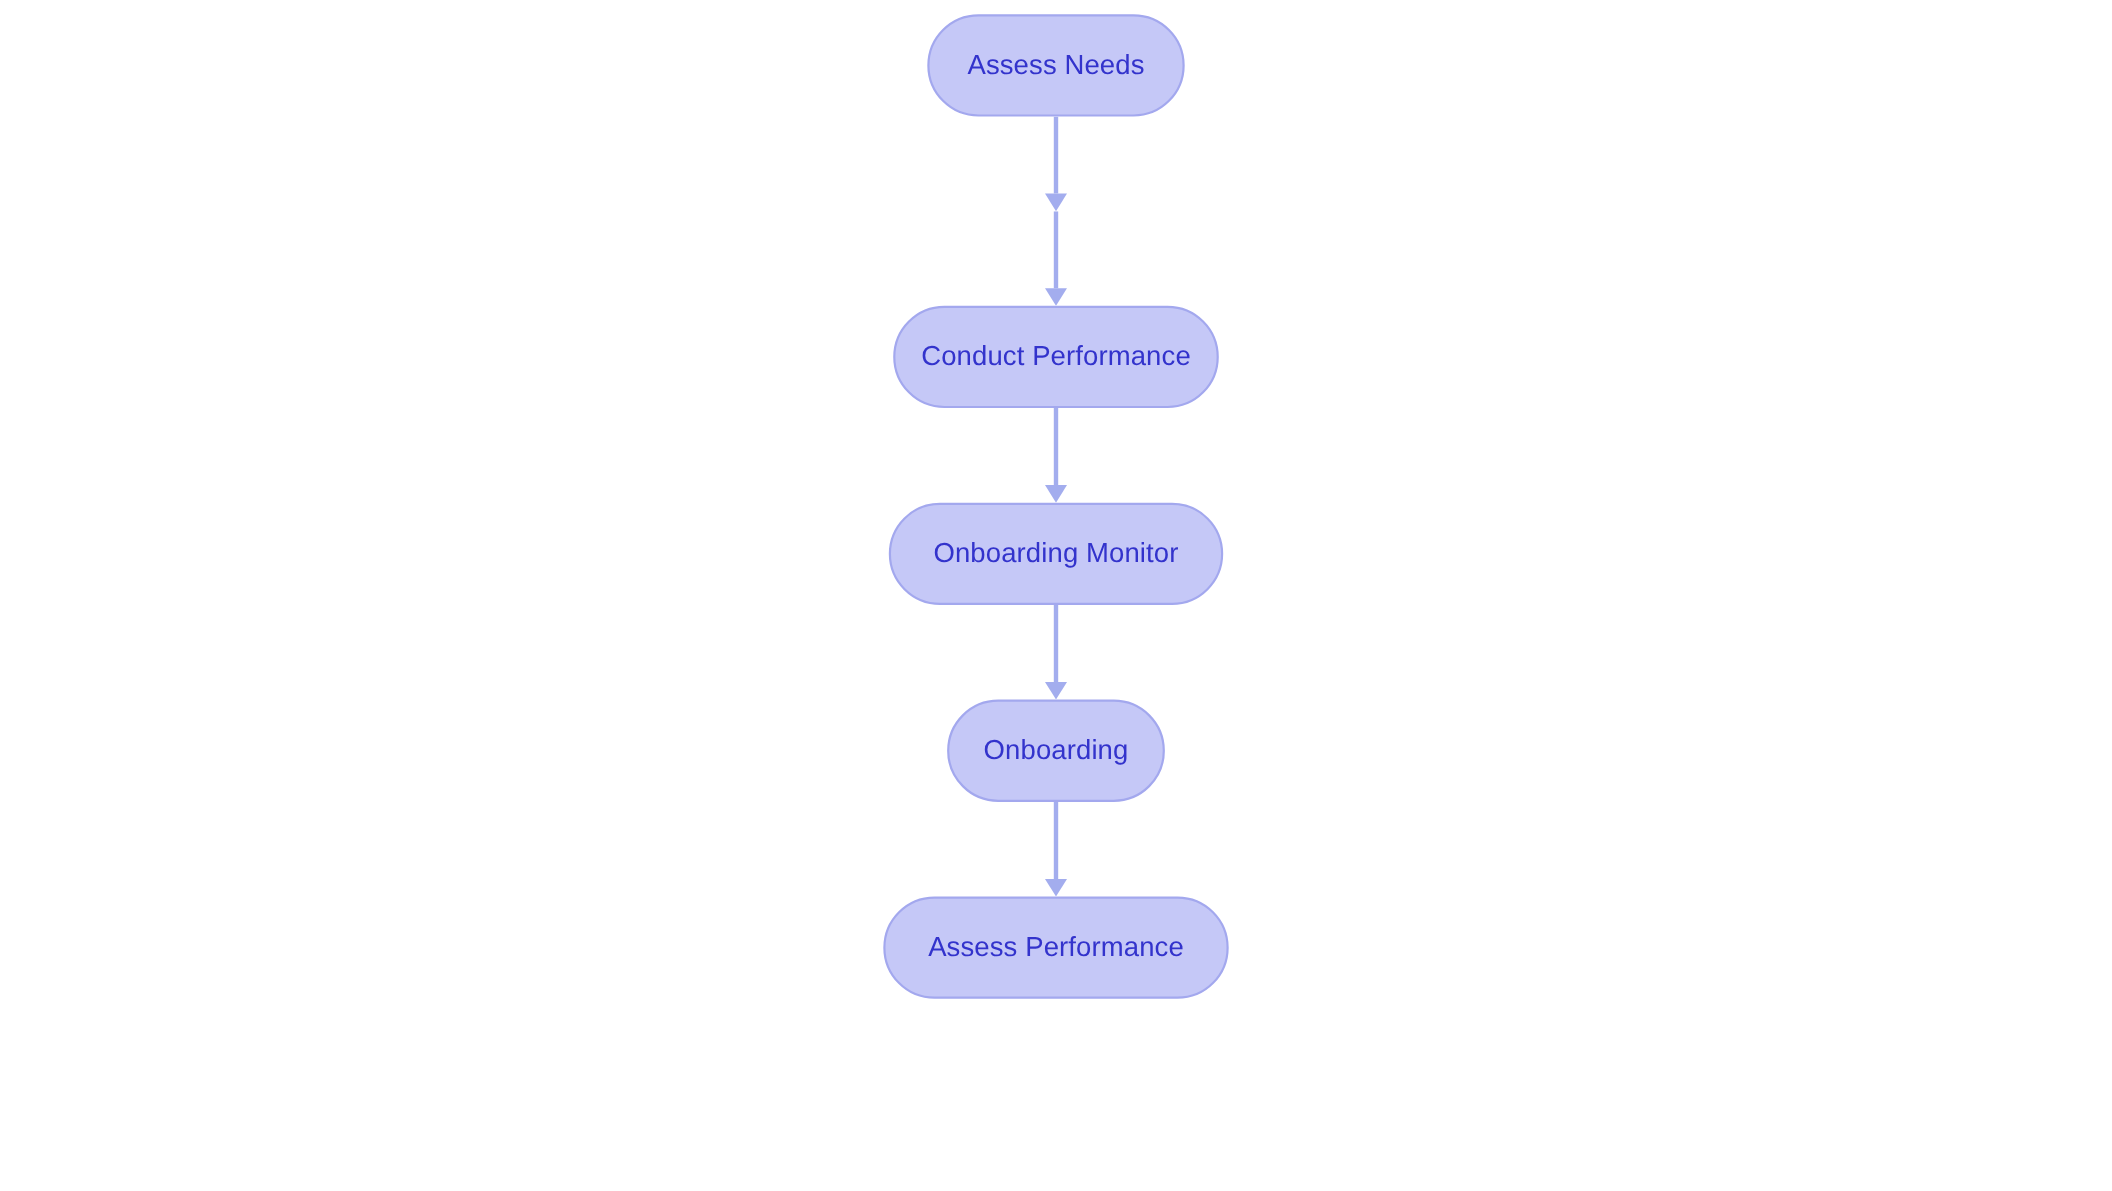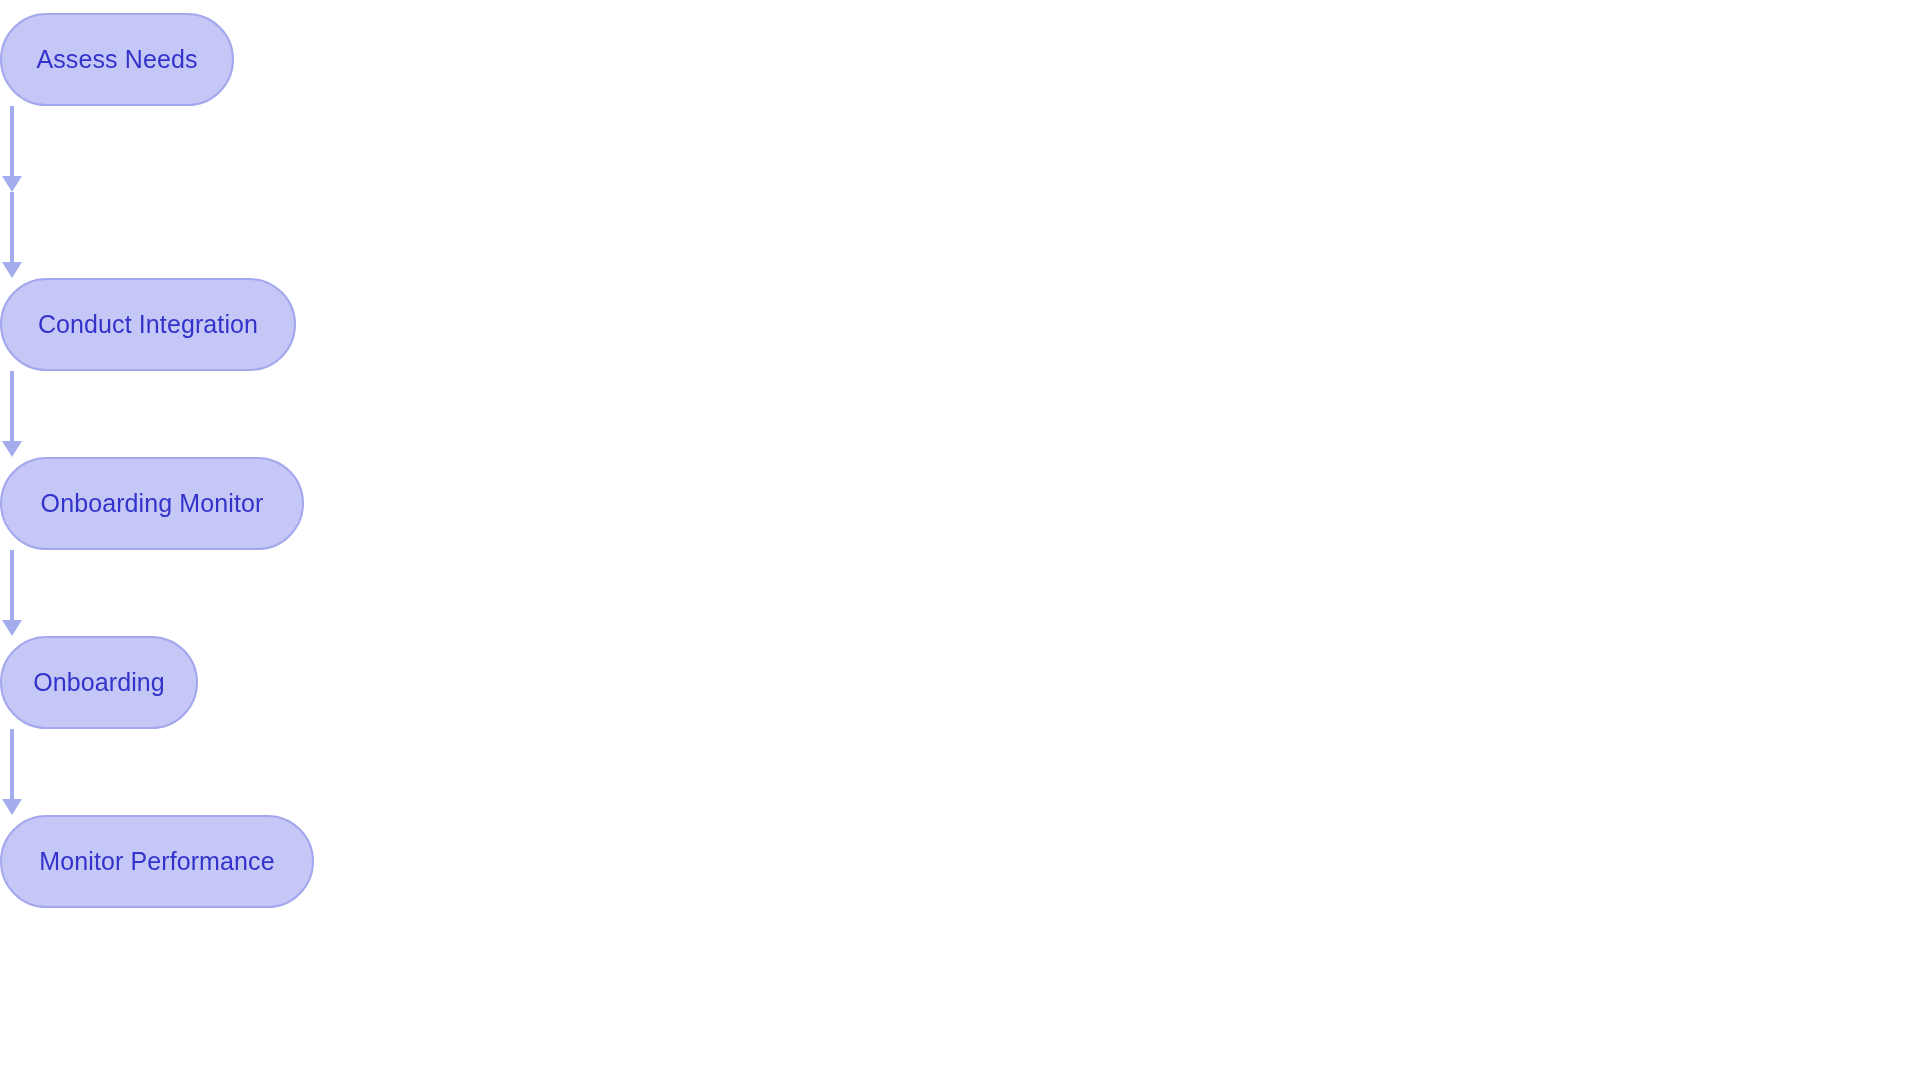--- a/index.html
+++ b/index.html
@@ -21,20 +21,21 @@
     background: #ffffff;
   }
   .flow-column {
     position: absolute;
     left: 0;
     top: 0;
     width: 1920px;
     height: 1083px;
     display: flex;
     flex-direction: column;
+    align-items: center;
     justify-content: flex-start;
     padding-top: 13px;
     box-sizing: border-box;
   }
   .node {
     box-sizing: border-box;
     height: 93px;
     background: #c5c8f7;
     border: 2px solid #a3a8ee;
     border-radius: 46.5px;
@@ -87,21 +88,21 @@
       <polygon class="conn-head" points="2,70 22,70 12,86"></polygon>
     </svg>
 
 
     <svg class="connector" viewBox="0 0 24 86">
       <line class="conn-line" x1="12" y1="0" x2="12" y2="70"></line>
       <polygon class="conn-head" points="2,70 22,70 12,86"></polygon>
     </svg>
 
     <div class="node node-w-conduct">
-      <span class="node-label">Conduct Integration</span>
+      <span class="node-label">Conduct Performance</span>
     </div>
 
     <svg class="connector" viewBox="0 0 24 86">
       <line class="conn-line" x1="12" y1="0" x2="12" y2="70"></line>
       <polygon class="conn-head" points="2,70 22,70 12,86"></polygon>
     </svg>
 
     <div class="node node-w-onboarding">
       <span class="node-label">Onboarding Monitor</span>
     </div>
@@ -114,17 +115,17 @@
     <div class="node node-w-integration">
       <span class="node-label">Onboarding</span>
     </div>
 
     <svg class="connector" viewBox="0 0 24 86">
       <line class="conn-line" x1="12" y1="0" x2="12" y2="70"></line>
       <polygon class="conn-head" points="2,70 22,70 12,86"></polygon>
     </svg>
 
     <div class="node node-w-monitor">
-      <span class="node-label">Monitor Performance</span>
+      <span class="node-label">Assess Performance</span>
     </div>
 
   </div>
 </div>
 
 </body></html>

